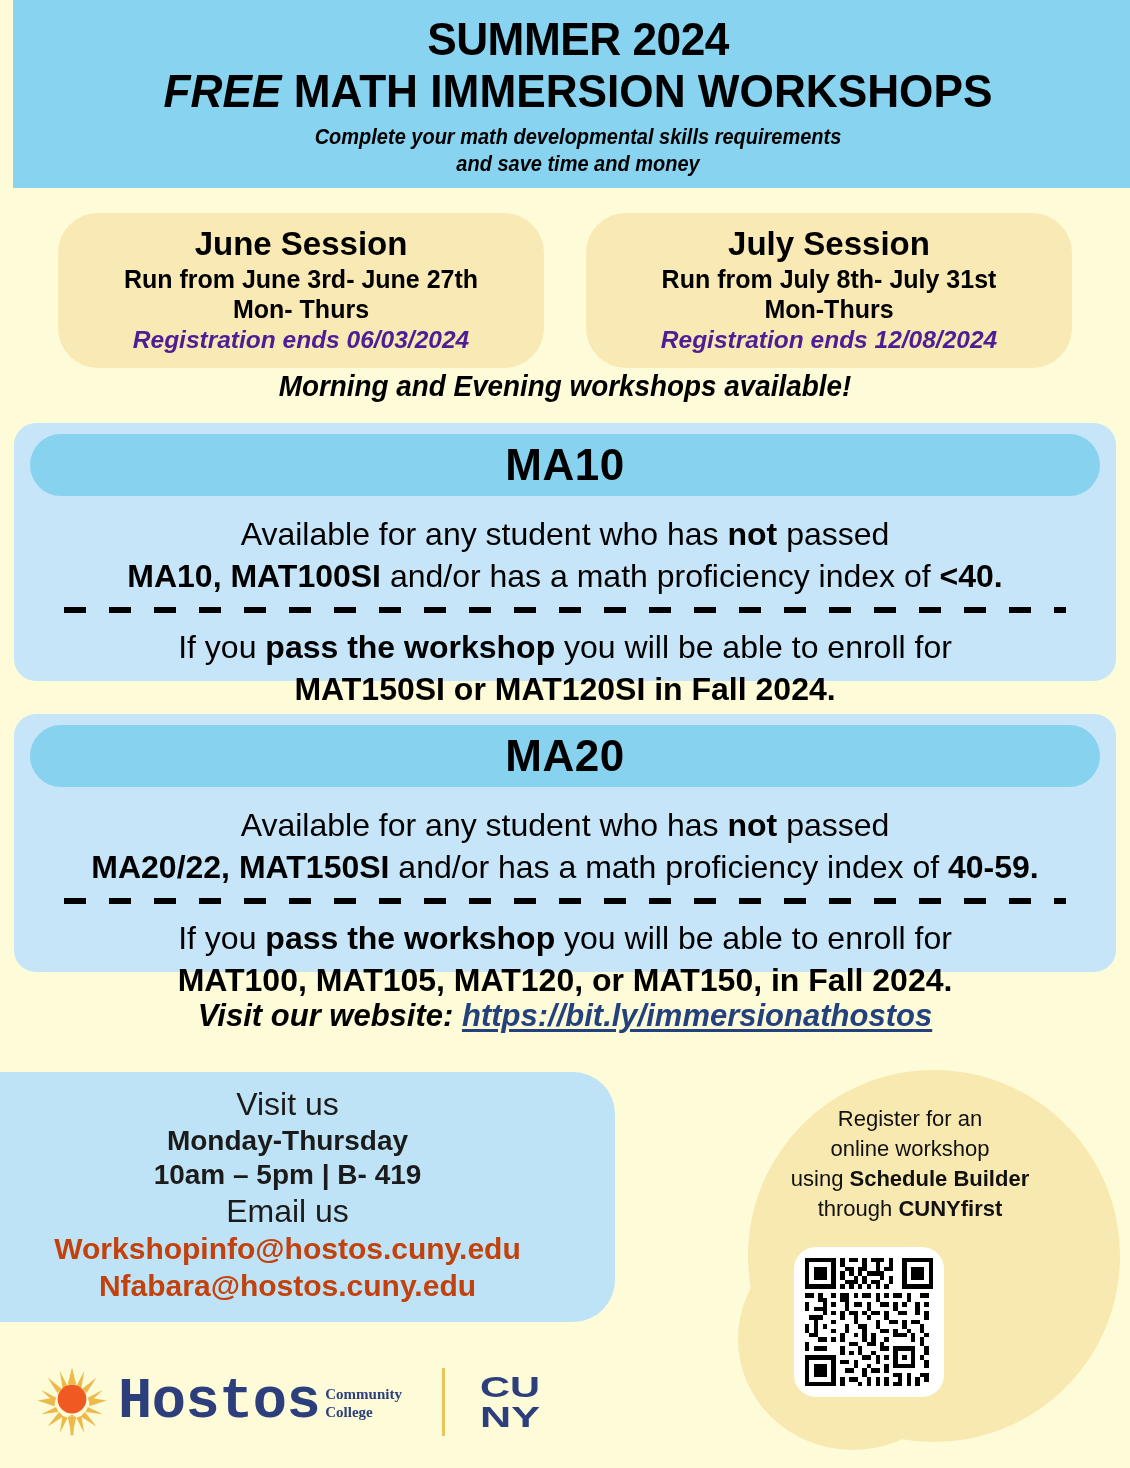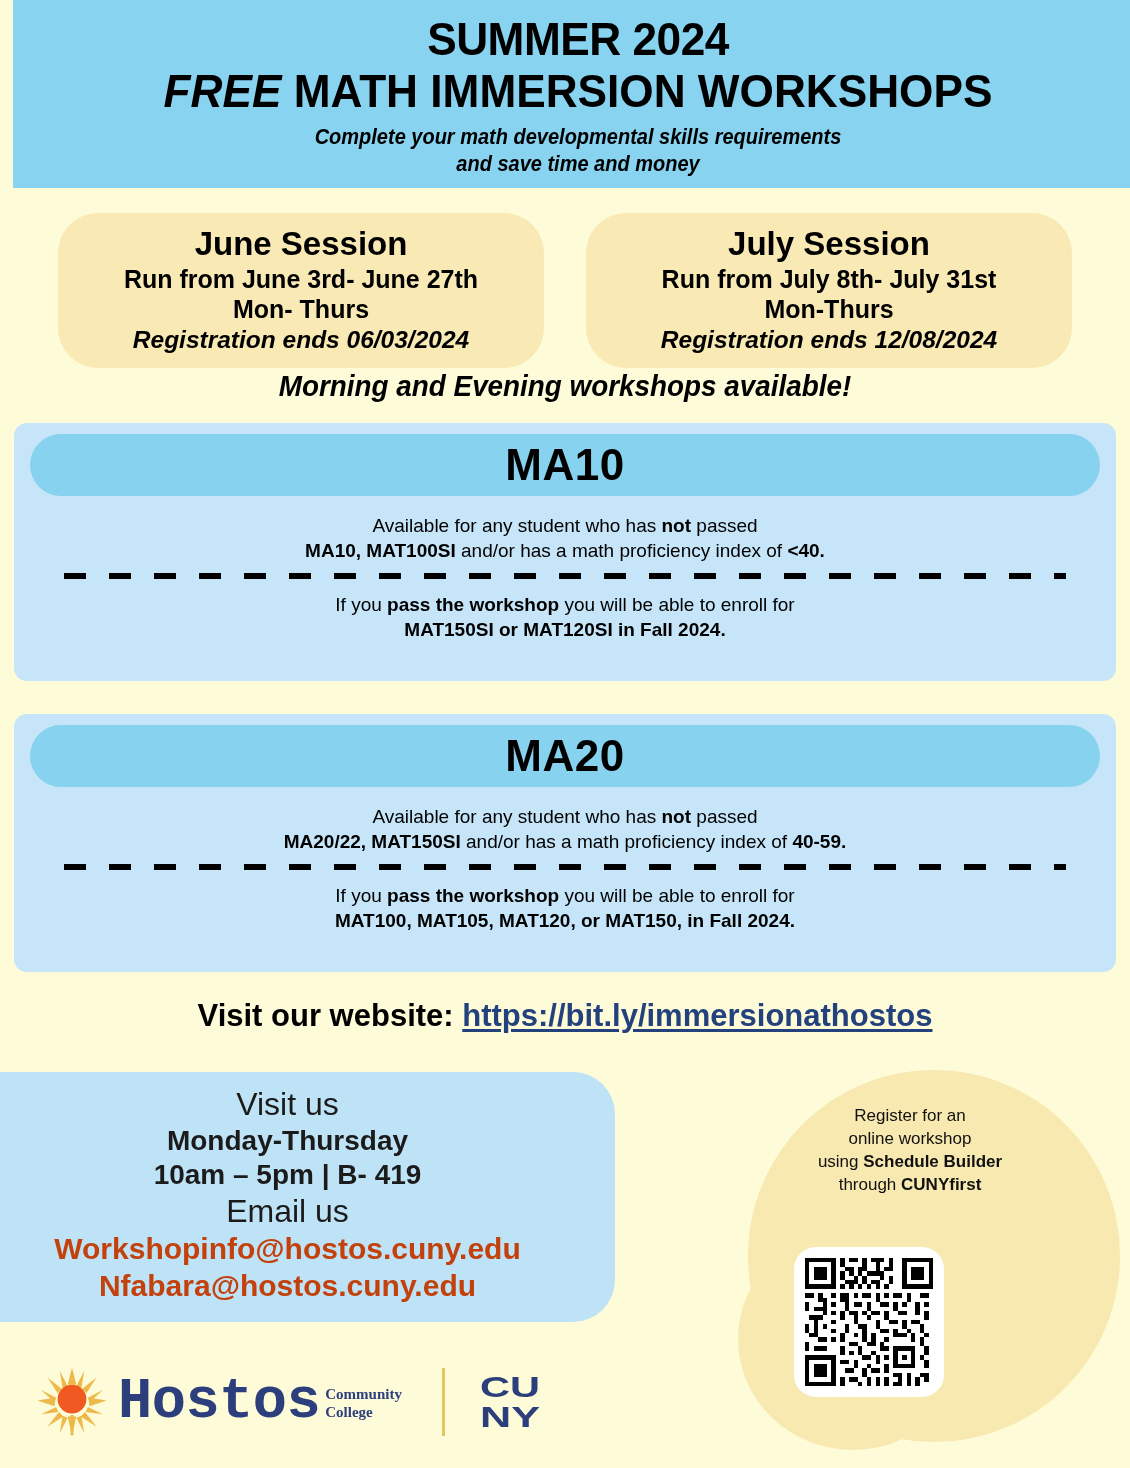--- a/index.html
+++ b/index.html
@@ -118,21 +118,21 @@
   .session-run, .session-days {
     font-size: 25px;
     font-weight: bold;
     line-height: 1.2;
     color: #000;
   }
   .session-reg {
     font-size: 24.5px;
     font-weight: bold;
     font-style: italic;
-    color: #000000;
+    color: #4c1d95;
     line-height: 1.22;
     margin-top: 1px;
   }
 
   
   #avail-line {
     position: absolute;
     left: 0;
     top: 370px;
     width: 1130px;
@@ -143,21 +143,21 @@
     color: #000;
     transform: scaleX(0.96);
   }
 
   
   .course-card {
     position: absolute;
     left: 14px;
     width: 1102px;
     background: #c6e5f8;
-    border-radius: 13px;
+    border-radius: 22px;
     box-sizing: border-box;
     padding-bottom: 24px;
   }
   #course-ma10 { top: 423px; height: 258px; }
   #course-ma20 { top: 714px; height: 258px; }
 
   .course-header {
     margin: 11px 16px 0 16px;
     height: 62px;
     background: #86d2ef;
@@ -170,21 +170,21 @@
     font-size: 44px;
     font-weight: bold;
     color: #000;
     letter-spacing: 0.5px;
   }
   .course-body {
     text-align: center;
     padding: 0 24px;
   }
   .course-line {
-    font-size: 19px;
+    font-size: 32px;
     color: #000;
     line-height: 1.3;
   }
   .course-line.first { margin-top: 18px; }
   .course-line b { font-weight: bold; }
 
   .dash-sep {
     margin: 10px 26px 6px 26px;
     height: 6px;
     background-image: repeating-linear-gradient(
@@ -197,20 +197,21 @@
 
   
   #website-line {
     position: absolute;
     left: 0;
     top: 998px;
     width: 1130px;
     text-align: center;
     font-size: 31px;
     font-weight: bold;
+    font-style: italic;
     color: #000;
     white-space: nowrap;
   }
   #website-line .url {
     color: #23417c;
     text-decoration: underline;
     text-underline-offset: 3px;
   }
 
   
@@ -246,21 +247,21 @@
 
   
   #register-block {
     position: absolute;
     left: 745px;
     top: 1104px;
     width: 330px;
     text-align: center;
   }
   .reg-line {
-    font-size: 17px;
+    font-size: 22px;
     color: #111;
     line-height: 1.36;
   }
   .reg-line b { font-weight: bold; }
 
   #qr-wrap {
     position: absolute;
     left: 794px;
     top: 1247px;
     width: 150px;

